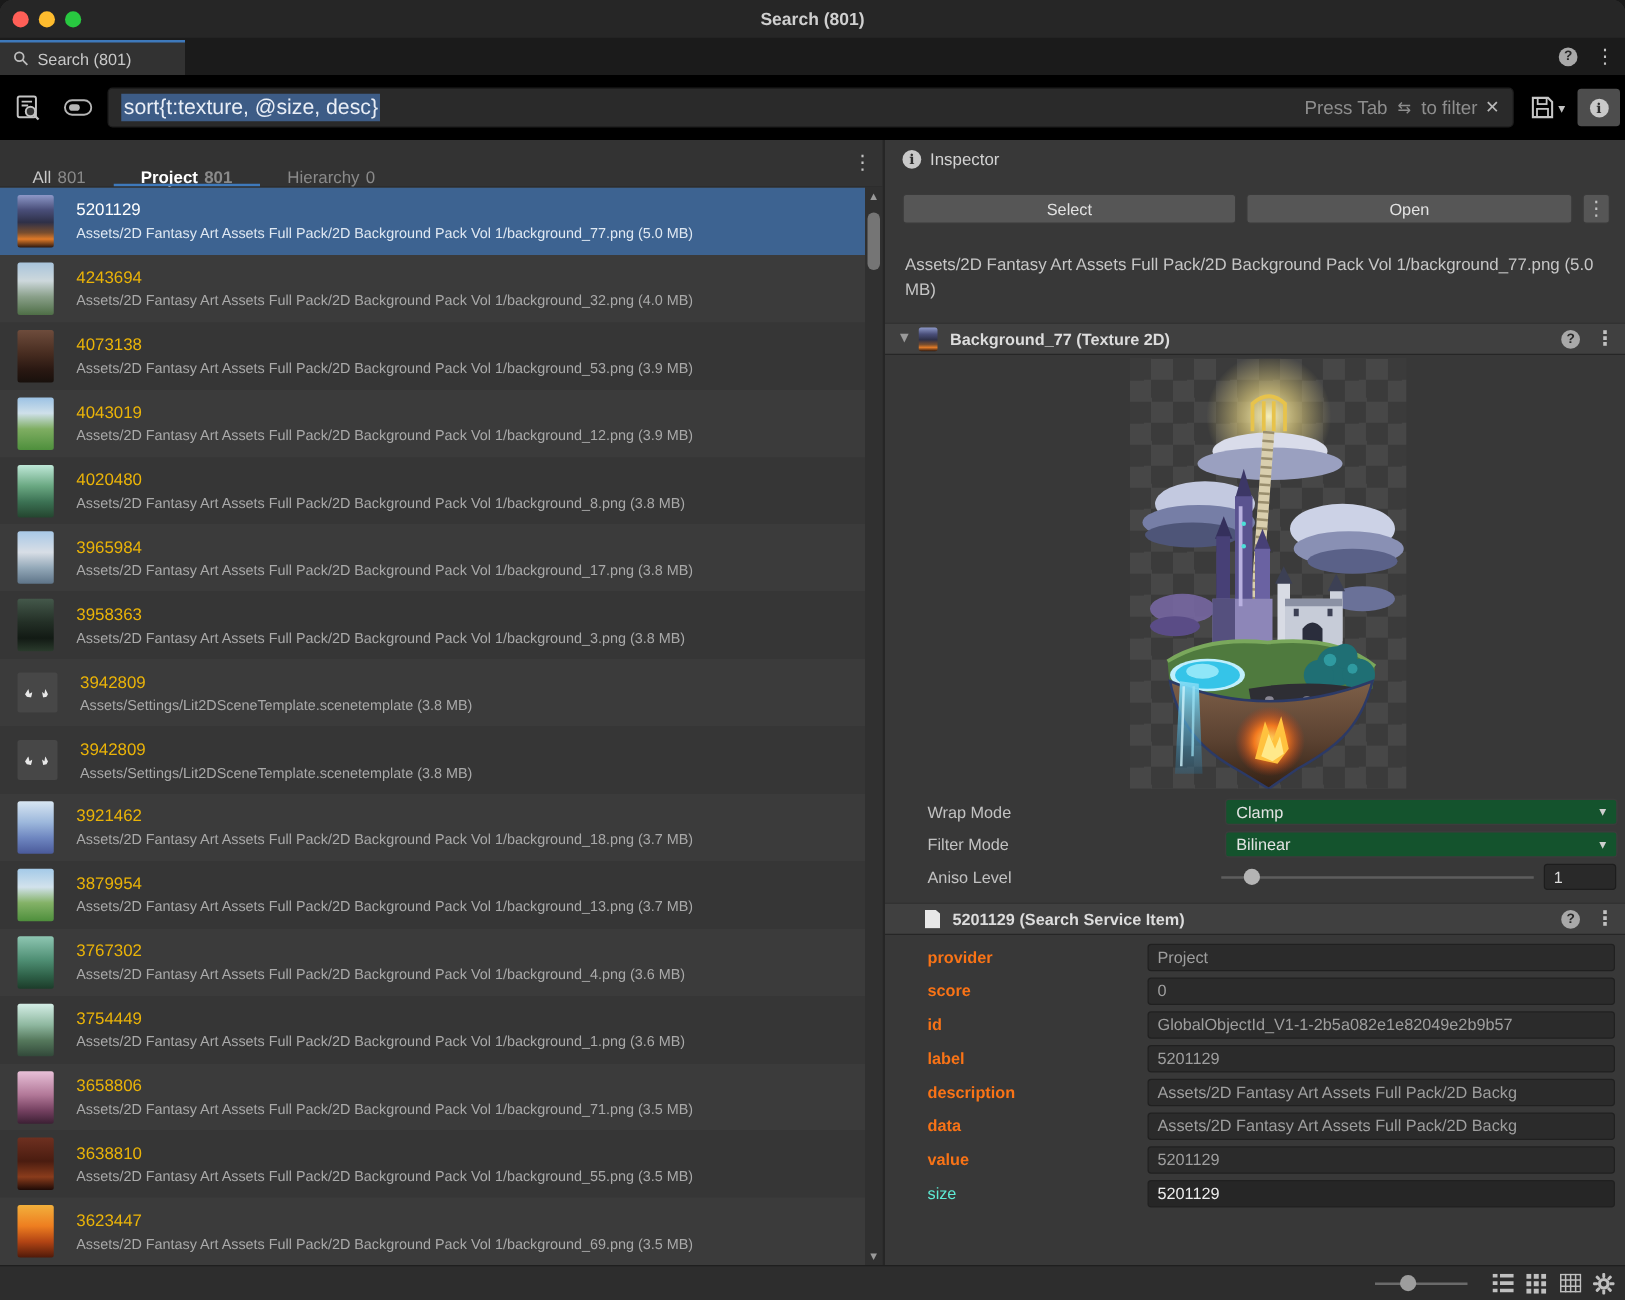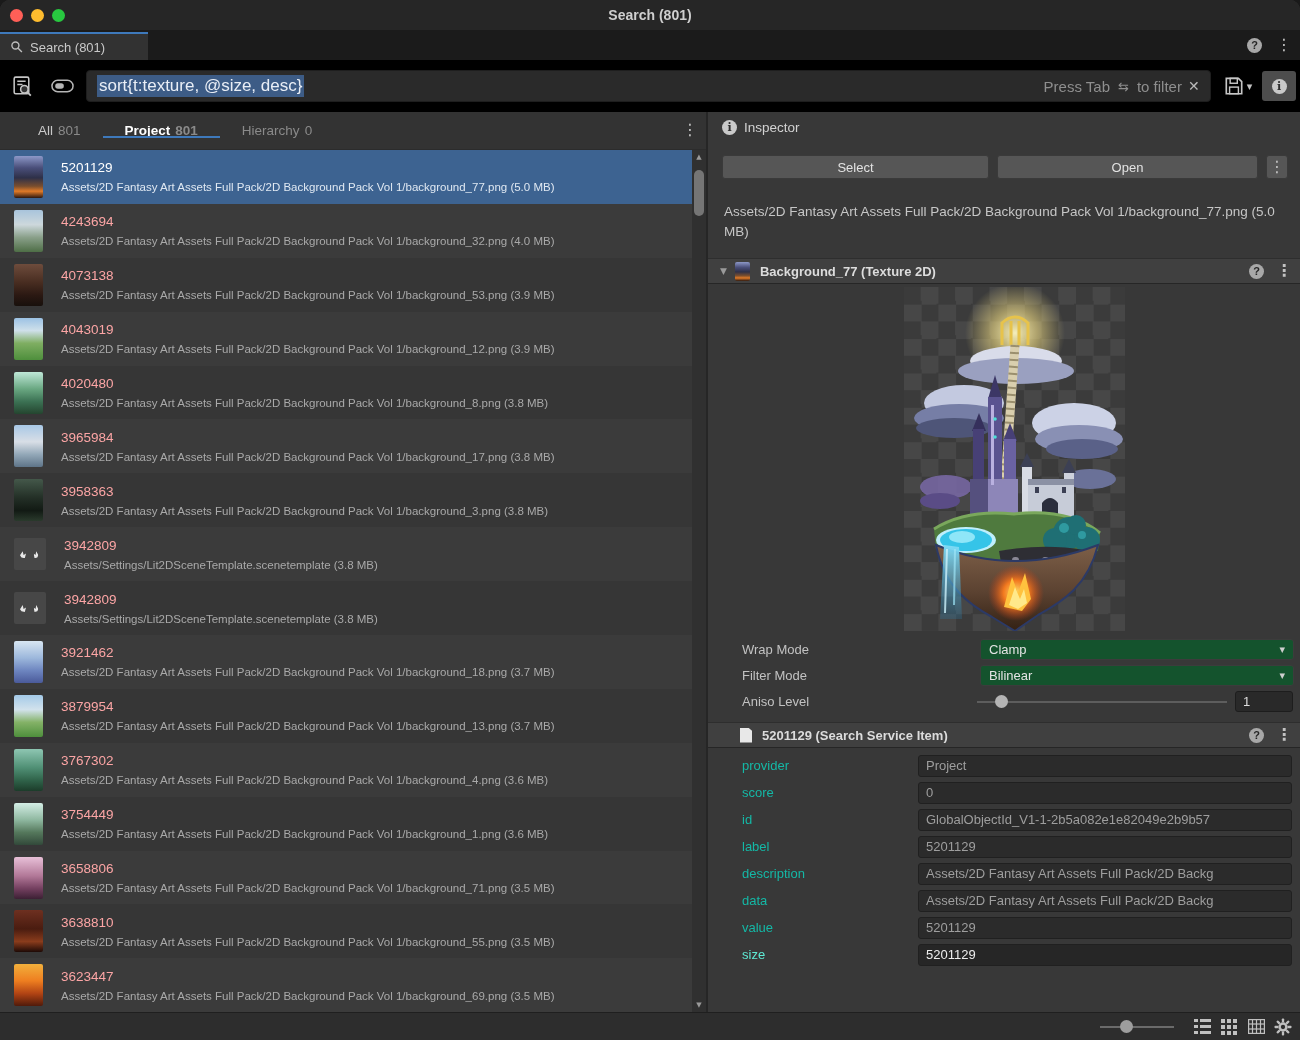--- a/index.html
+++ b/index.html
@@ -42,41 +42,41 @@
   .help-circle { display:inline-flex; width:15px; height:15px; border-radius:50%; background:#a8a8a8; color:#262626;
                  font-size:11px; font-weight:bold; align-items:center; justify-content:center; }
   .kebab { font-family:"DejaVu Sans", sans-serif; font-size:16px; color:#c2c2c2; line-height:1; }
 
   
   .body { position:absolute; left:0; top:112px; width:1300px; height:900px; display:flex; }
   .left-panel { position:relative; width:706px; height:900px; background:#383838; }
   .right-panel { position:relative; width:594px; height:900px; background:#383838; border-left:2px solid #262626; }
 
   
-  .tabsrow { position:relative; height:38px; display:flex; align-items:center; padding-left:16px;
+  .tabsrow { position:relative; height:38px; display:flex; align-items:flex-end; padding-left:4px;
              border-bottom:1px solid #2c2c2c; background:#333333; }
   .rtab { display:flex; align-items:center; gap:5px; padding:0 22px; font-size:13.5px; color:#c9c9c9; position:relative; }
   .rtab .count { color:#8a8a8a; }
   .rtab.active { font-weight:bold; color:#ffffff; }
   .rtab.active::after { content:""; position:absolute; left:0; right:0; bottom:0; height:2px; background:#3e79bb; }
   .rtab.dim { color:#8a8a8a; }
   .tabsrow .kebab { position:absolute; right:8px; top:10px; }
 
   
   .list { position:absolute; left:0; top:38px; width:692px; height:862px; overflow:hidden; }
   .row { height:53.9px; display:flex; align-items:center; padding-left:14px; }
   .row.odd { background:#3b3b3b; } .row.even { background:#363636; }
   .row.selected { background:#3d6391; }
   .thumb { width:29px; height:42px; border-radius:2px; flex:0 0 auto; }
   .thumb.scene { width:32px; height:32px; background:#474747; border-radius:2px; position:relative; }
   .thumb.scene i { position:absolute; top:13px; width:6px; height:7px; background:#e8e8e8;
                    clip-path:polygon(0 60%, 45% 0, 60% 55%, 100% 35%, 80% 100%, 25% 90%); }
   .thumb.scene i:first-child { left:6px; } .thumb.scene i:last-child { left:19px; transform:scaleX(-.8); }
   .row-info { margin-left:18px; overflow:hidden; }
-  .row-title { font-size:13.5px; color:#fca5a5; margin-bottom:6px; }
+  .row-title { font-size:13.5px; color:#eab308; margin-bottom:6px; }
   .row.selected .row-title { color:#ffffff; }
   .row-path { font-size:11.5px; color:#a9a9a9; white-space:nowrap; }
   .row.selected .row-path { color:#dfe8f2; }
 
   
   .vscroll { position:absolute; right:0; top:38px; width:14px; height:862px; background:#303030; }
   .vscroll .arrow { width:14px; height:14px; display:flex; align-items:center; justify-content:center;
                     font-family:"DejaVu Sans",sans-serif; font-size:7px; color:#9a9a9a; }
   .vscroll .arrow.down { position:absolute; bottom:0; }
   .vthumb { position:absolute; left:2px; top:20px; width:10px; height:46px; background:#757575; border-radius:5px; }
@@ -112,21 +112,21 @@
   .dropdown .caret { margin-left:auto; color:#cfcfcf; }
   .slider { position:absolute; left:269px; width:250px; height:21px; }
   .slider .track { position:absolute; left:0; right:0; top:10px; height:2px; background:#5d5d5d; }
   .slider .knob { position:absolute; left:18px; top:4px; width:13px; height:13px; border-radius:50%; background:#b4b4b4; }
   .num-box { position:absolute; left:527px; width:58px; height:21px; background:#292929; border:1px solid #1d1d1d;
              border-radius:3px; font-size:13px; color:#dddddd; display:flex; align-items:center; padding:0 7px; }
 
   .item-header { top:610px; }
   .field-rows { position:absolute; left:0; top:640px; width:594px; }
   .field-row { position:relative; height:27px; display:flex; align-items:center; }
-  .field-label { position:absolute; left:34px; font-size:13px; color:#14b8a6; }
+  .field-label { position:absolute; left:34px; font-size:13px; color:#f97316;font-weight:bold; }
   .field-box { position:absolute; left:210px; right:10px; height:22px; background:#2b2b2b; border:1px solid #202020;
                border-radius:3px; font-size:13px; color:#9e9e9e; display:flex; align-items:center;
                padding:0 7px; white-space:nowrap; overflow:hidden; }
   .field-row.hl .field-label { color:#5eead4; font-weight:normal; }
   .field-row.hl .field-box { background:#262626; color:#ececec; }
 
   
   .statusbar { position:absolute; left:0; top:1012px; width:1300px; height:28px; background:#2d2d2d;
                border-top:1px solid #1f1f1f; display:flex; align-items:center; justify-content:flex-end; gap:9px;
                padding-right:8px; }

